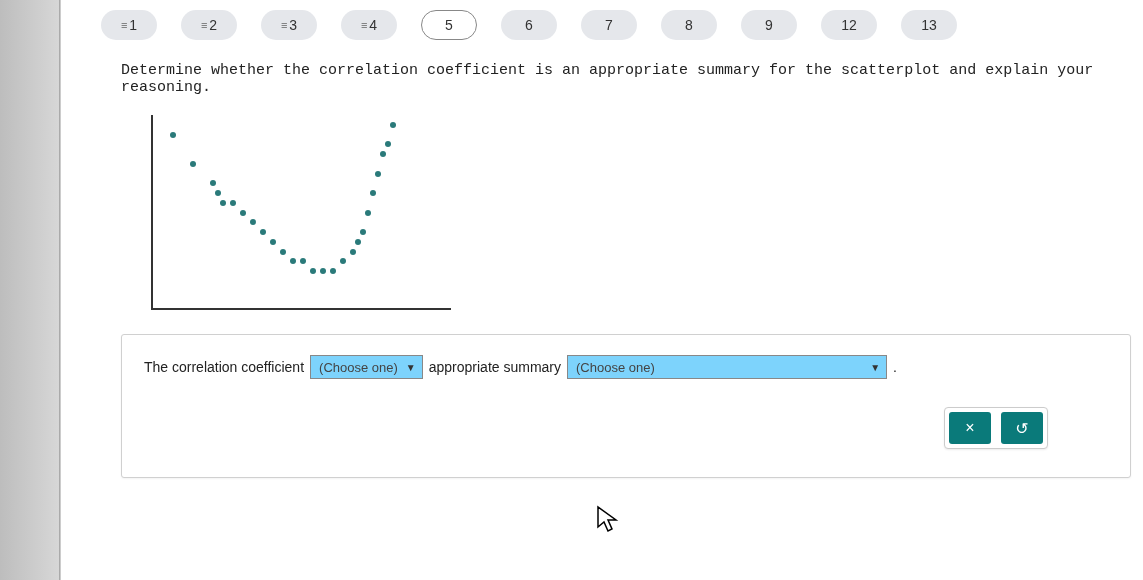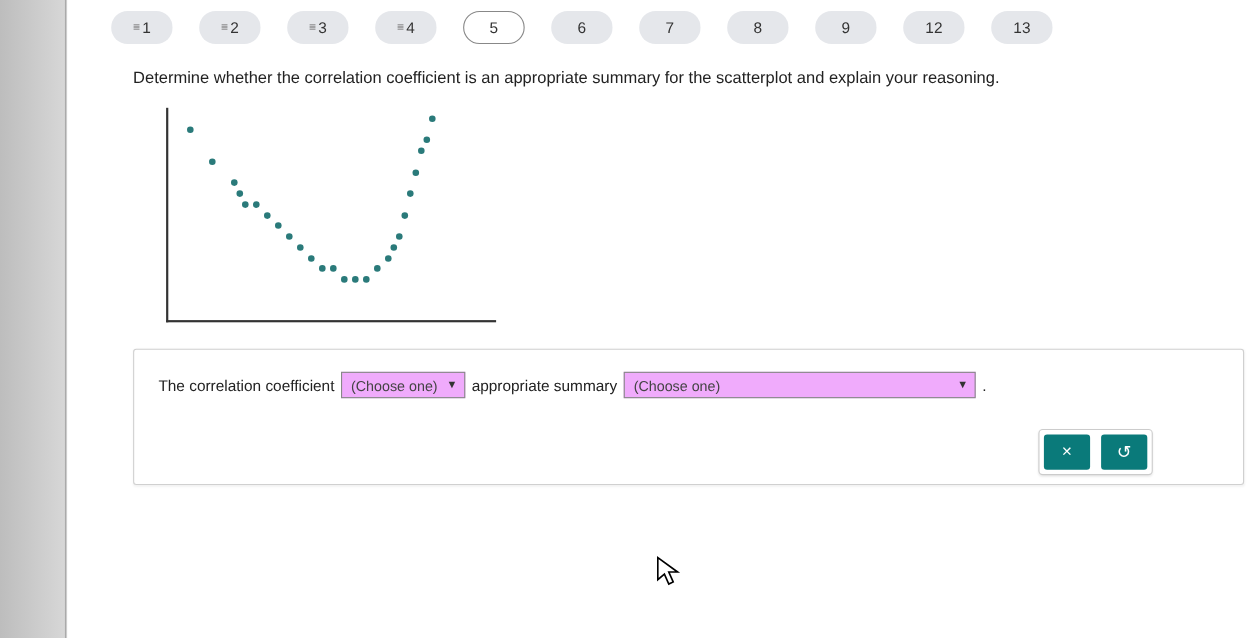--- a/index.html
+++ b/index.html
@@ -46,20 +46,21 @@
     background: #fff;
     border: 1px solid #888;
   }
   .content {
     padding: 8px 40px 10px 60px;
   }
   .prompt {
     font-size: 15px;
     color: #222;
     margin-bottom: 10px;
+    font-family: Liberation Mono, monospace;
   }
   .plot-wrap {
     width: 320px;
     height: 210px;
     position: relative;
     margin-left: 20px;
     margin-bottom: 18px;
   }
   .plot-axes {
     position: absolute;
@@ -70,38 +71,38 @@
   }
   .pt {
     position: absolute;
     width: 6px; height: 6px;
     background: #2a7a7a;
     border-radius: 50%;
   }
   .answer-box {
     border: 1px solid #d0d0d0;
     border-radius: 3px;
-    padding: 20px 22px 8px 22px;
+    padding: 20px 22px 28px 22px;
     background: #fff;
     width: 1010px;
     box-shadow: 0 1px 2px rgba(0,0,0,0.05);
   }
   .sentence {
     font-size: 14px;
     color: #222;
     display: flex;
     align-items: center;
     flex-wrap: wrap;
     gap: 6px;
   }
   .dd {
     display: inline-flex;
     align-items: center;
     border: 1px solid #888;
-    background: #f0abfc;
+    background: #7dd3fc;
     height: 24px;
     padding: 0 6px 0 8px;
     font-size: 13px;
     color: #444;
     cursor: pointer;
   }
   .dd .caret {
     margin-left: 8px;
     font-size: 10px;
     color: #333;

